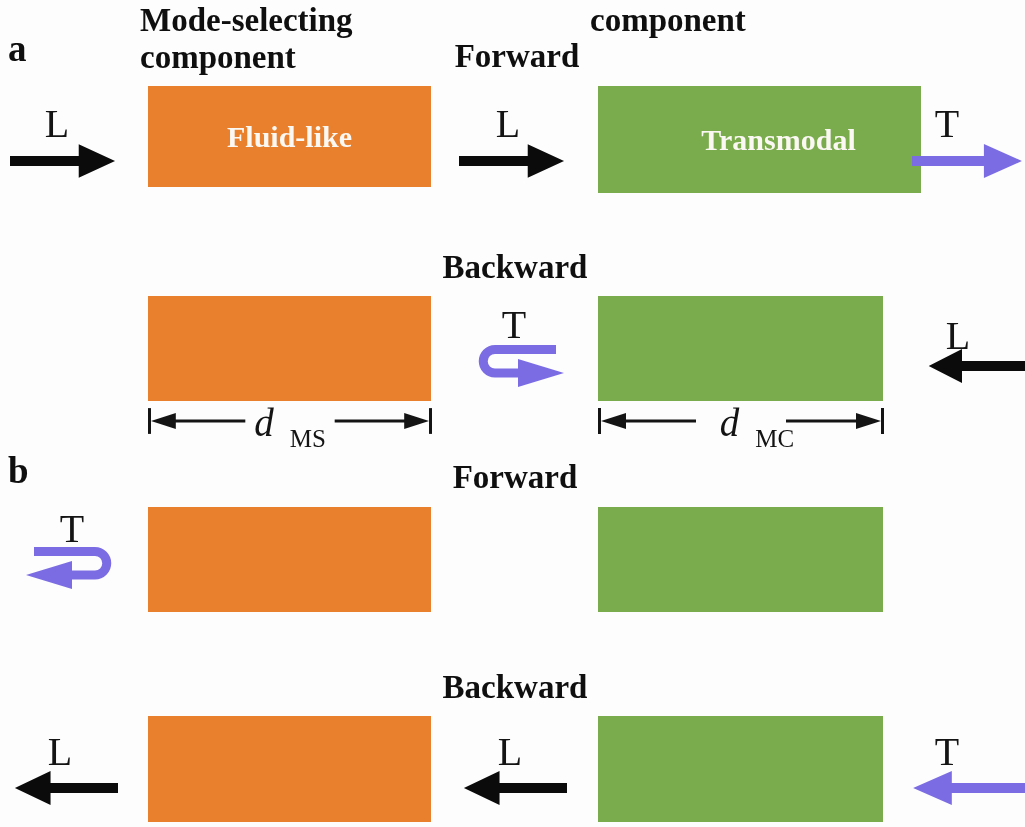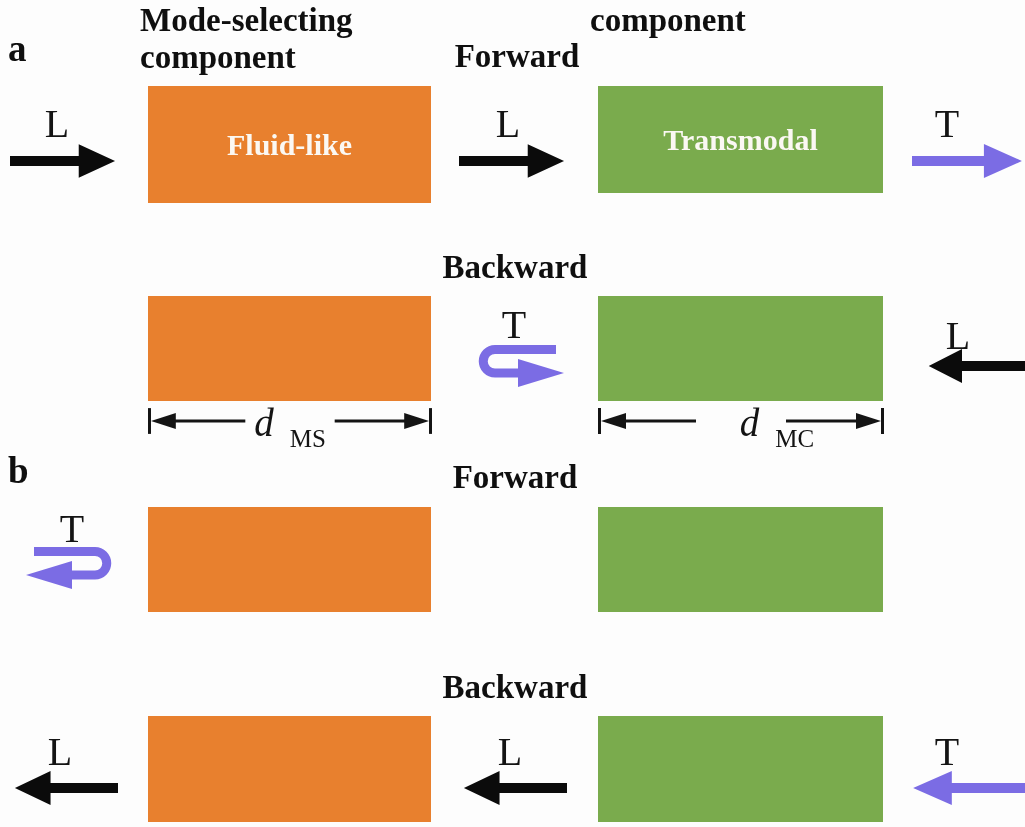--- a/index.html
+++ b/index.html
@@ -57,26 +57,26 @@
   </div>
 
   <div class="abs panel-label" style="left:8px; top:30px;">a</div>
   <div class="abs panel-label" style="left:8px; top:452px;">b</div>
 
   <div class="abs dir-title" style="left:407px; top:38px;">Forward</div>
   <div class="abs dir-title" style="left:405px; top:249px;">Backward</div>
   <div class="abs dir-title" style="left:405px; top:459px;">Forward</div>
   <div class="abs dir-title" style="left:405px; top:669px;">Backward</div>
 
-  <div class="abs comp-box box-orange" style="left:148px; top:86px; width:283px; height:117px;">
+  <div class="abs comp-box box-orange" style="left:148px; top:86px; width:283px; height:101px;">
     <div class="box-text">
       <div>Fluid-like</div>
     </div>
   </div>
-  <div class="abs comp-box box-green" style="left:598px; top:86px; width:285px; height:107px;">
+  <div class="abs comp-box box-green" style="left:598px; top:86px; width:285px; height:107px;padding-left:38px;">
     <div class="box-text">
       <div>Transmodal</div>
     </div>
   </div>
 
   <div class="abs wave-label" style="left:27px; top:100px;">L</div>
   <svg class="abs" style="left:10px; top:141px;" width="108" height="40" viewBox="0 0 110 40">
     <polygon class="blk" points="0,15 70,15 70,3 107,20 70,37 70,25 0,25"></polygon>
   </svg>
 
@@ -117,21 +117,21 @@
   </div>
 
   <svg class="abs" style="left:598px; top:407px;" width="286" height="28" viewBox="0 0 286 28">
     <line class="dimline" x1="1.5" y1="1" x2="1.5" y2="27" stroke-width="3"></line>
     <line class="dimline" x1="284.5" y1="1" x2="284.5" y2="27" stroke-width="3"></line>
     <line class="dimline" x1="26" y1="14" x2="98" y2="14" stroke-width="3"></line>
     <line class="dimline" x1="188" y1="14" x2="260" y2="14" stroke-width="3"></line>
     <polygon fill="#141414" points="3,14 28,6 28,22"></polygon>
     <polygon fill="#141414" points="283,14 258,6 258,22"></polygon>
   </svg>
-  <div class="abs dim-label" style="left:732px; top:403px;">
+  <div class="abs dim-label" style="left:712px; top:403px;">
     <span class="dim-symbol">d</span><span class="dim-sub">MC</span>
   </div>
 
   <div class="abs comp-box box-orange" style="left:148px; top:507px; width:283px; height:105px;"></div>
   <div class="abs comp-box box-green" style="left:598px; top:507px; width:285px; height:105px;"></div>
 
   <div class="abs wave-label" style="left:42px; top:505px;">T</div>
   <svg class="abs" style="left:22px; top:542px;" width="100" height="48" viewBox="0 0 100 48">
     <path class="pur-stroke" stroke-width="9" d="M 12 9.5 H 73 A 11.75 11.75 0 0 1 73 33 H 50"></path>
     <polygon class="pur" points="50,19 50,47 4,33"></polygon>

